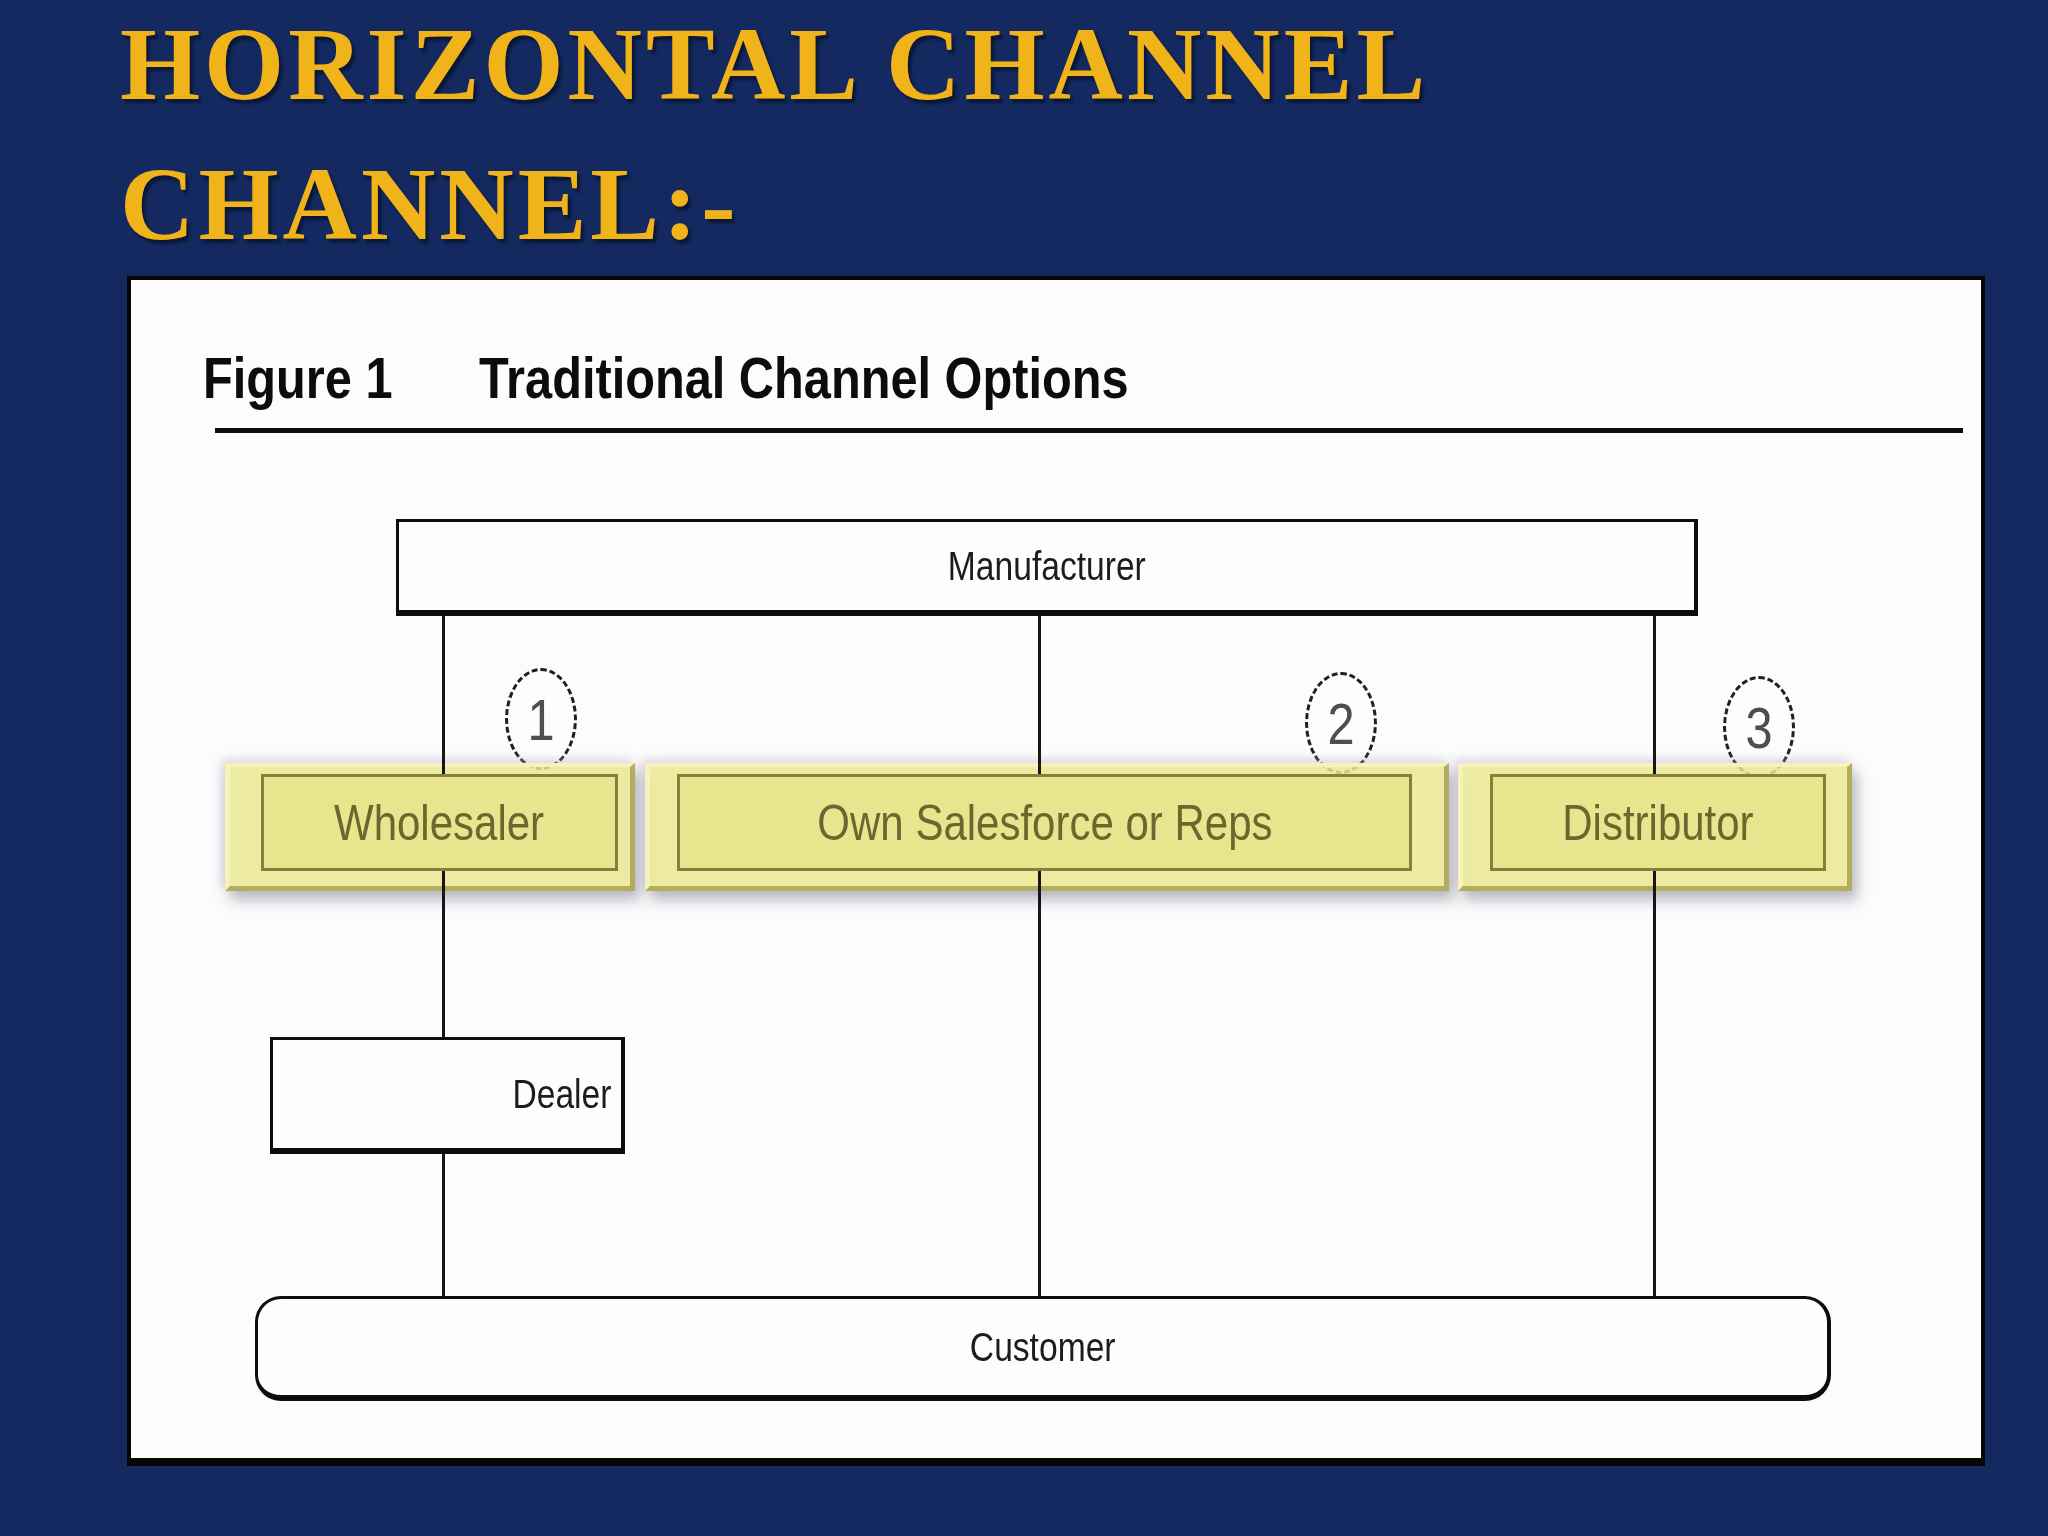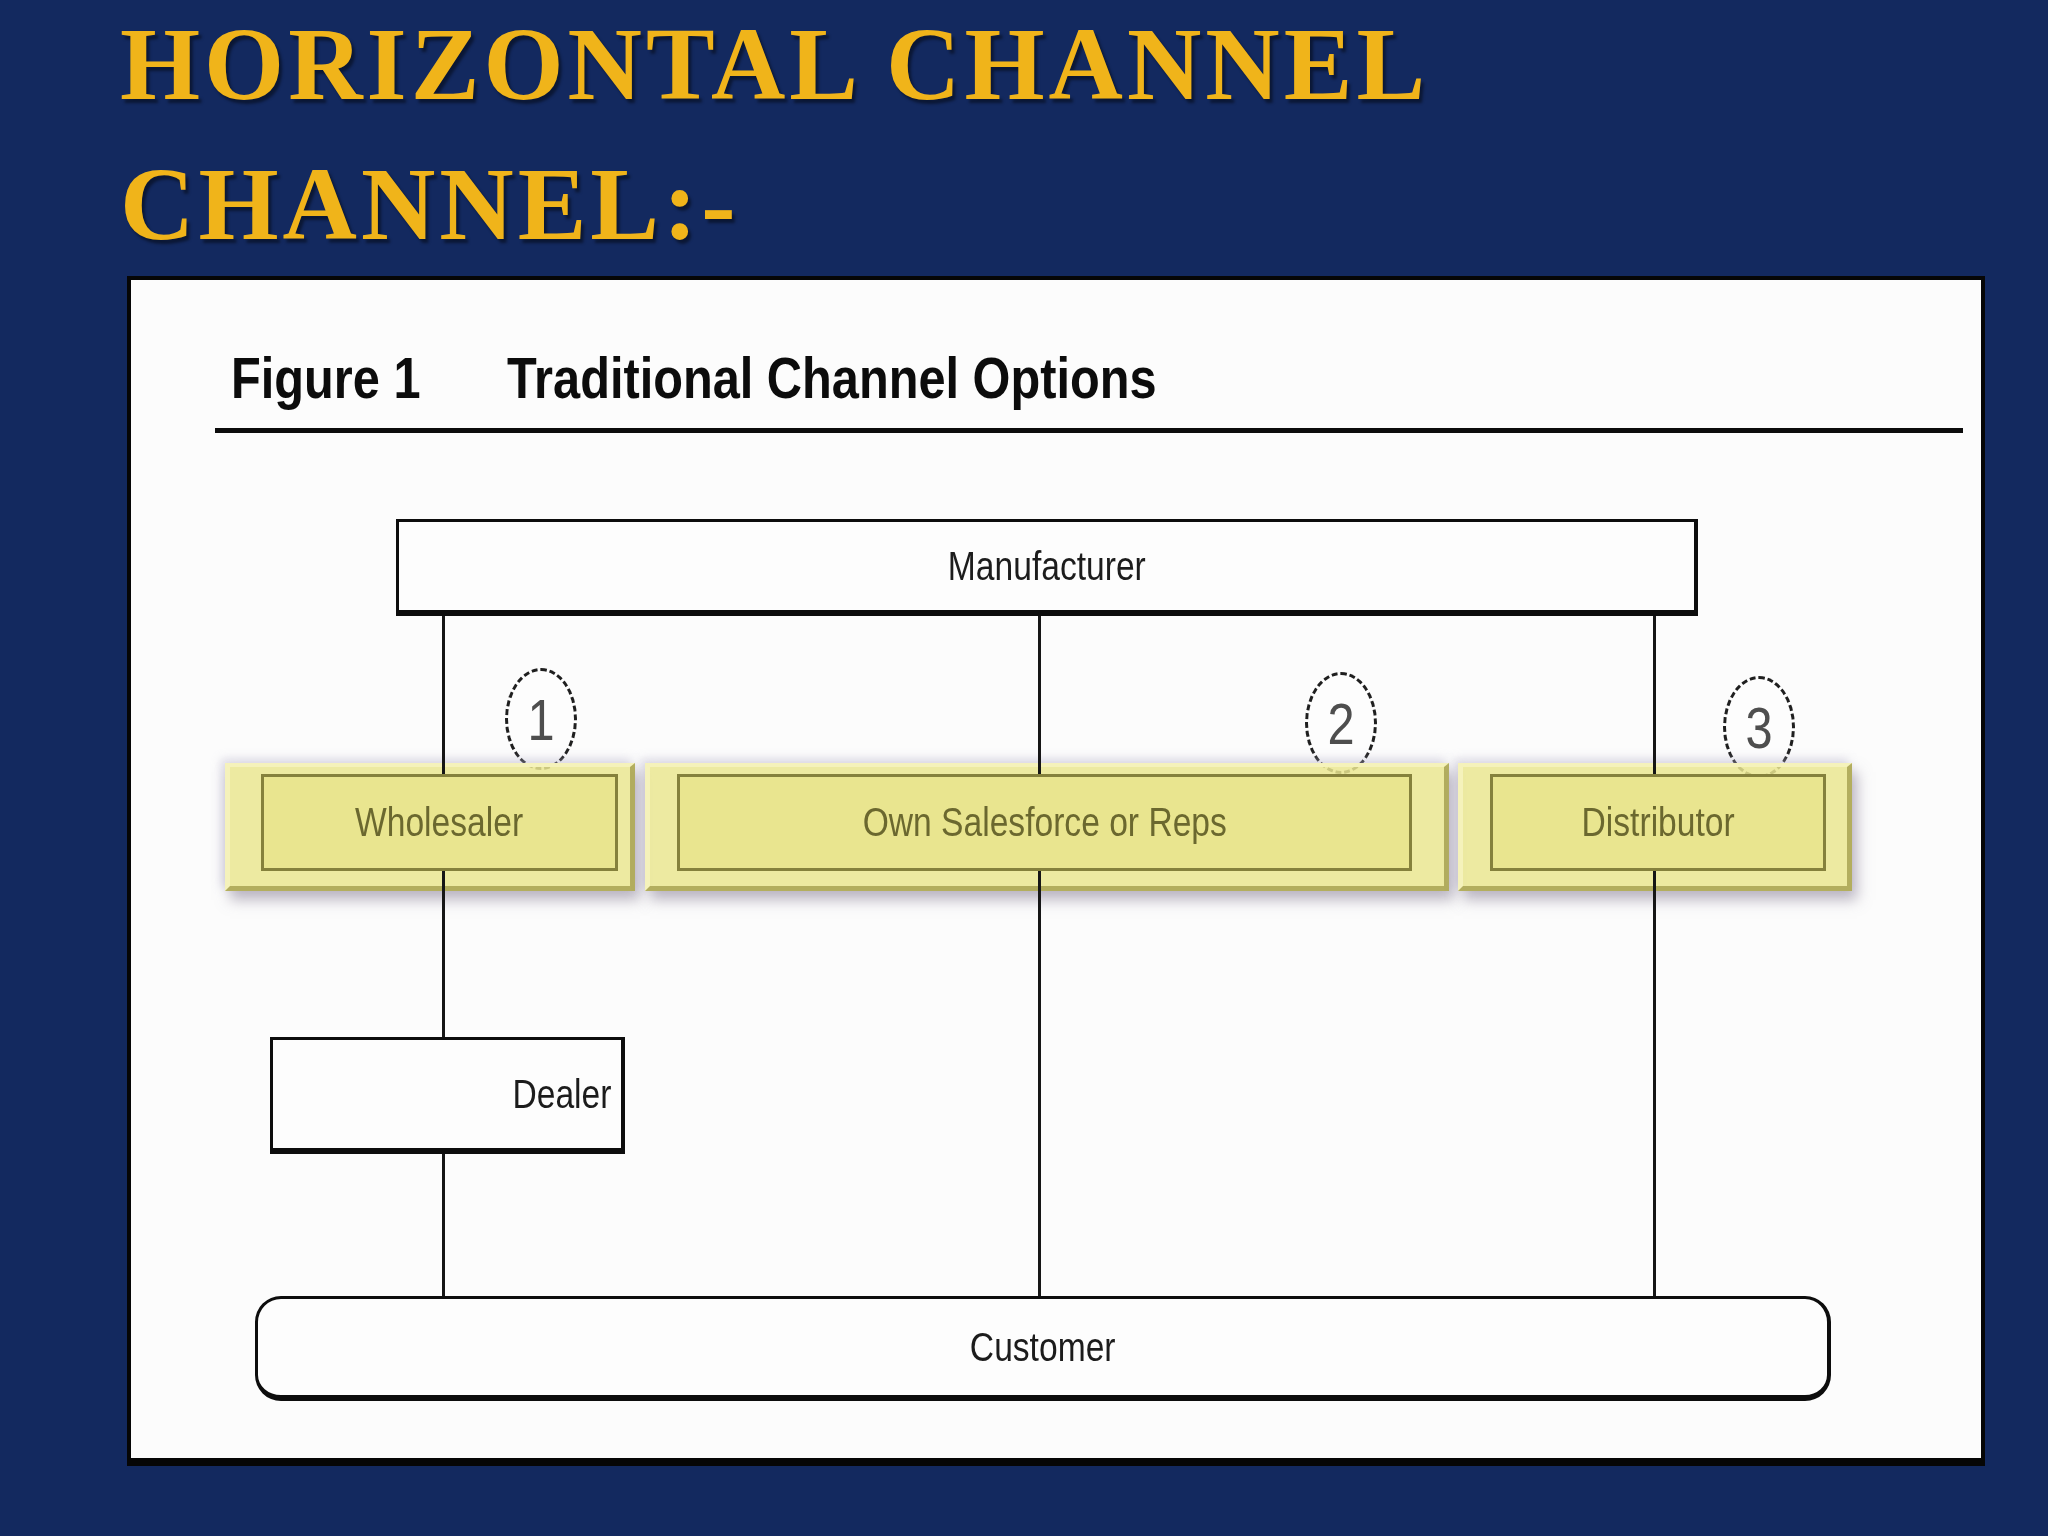--- a/index.html
+++ b/index.html
@@ -12,21 +12,21 @@
          font-size:103px;line-height:1.36;color:#f0b41a;letter-spacing:4px;
          text-shadow:3px 4px 3px rgba(0,0,0,.45);white-space:nowrap;}
 
   
   .panel{position:absolute;left:127px;top:276px;width:1858px;height:1190px;
          background:#fcfcfc;border:4px solid #060606;border-bottom-width:8px;
          box-sizing:border-box;}
 
   .cond{display:inline-block;transform:scaleX(.84);transform-origin:center center;white-space:nowrap;}
 
-  .fig-heading{position:absolute;left:100px;top:64px;display:flex;gap:50px;
+  .fig-heading{position:absolute;left:72px;top:64px;display:flex;gap:50px;
                font-weight:bold;font-size:58px;color:#0c0c0c;}
   .fig-heading .cond{transform-origin:left center;}
   .fig-rule{position:absolute;left:84px;top:148px;width:1748px;height:5px;background:#0c0c0c;}
 
   
   .node{position:absolute;background:#fdfdfd;border:3px solid #0d0d0d;
         border-bottom-width:6px;border-right-width:4px;box-sizing:border-box;
         display:flex;align-items:center;justify-content:center;
         font-size:40px;color:#1c1c1c;z-index:4;}
   .manufacturer{left:265px;top:239px;width:1302px;height:97px;}
@@ -52,21 +52,21 @@
       border-top:4px solid #f5f2bb;border-left:5px solid #f5f2bb;
       border-bottom:5px solid #b3ae5e;border-right:5px solid #b3ae5e;
       box-shadow:5px 9px 13px rgba(125,115,140,.5),-4px -4px 9px rgba(185,180,205,.45);
       box-sizing:border-box;z-index:1;}
   .hl1{left:94px;width:410px;}
   .hl2{left:514px;width:804px;}
   .hl3{left:1327px;width:394px;}
 
   .hl-inner{position:absolute;background:#e9e58f;border:3px solid #85813c;
             box-sizing:border-box;display:flex;align-items:center;justify-content:center;
-            font-size:40px;color:#6b682f;z-index:3;}
+            font-size:50px;color:#6b682f;z-index:3;}
   .hli1{left:130px;top:494px;width:357px;height:97px;}
   .hli2{left:546px;top:494px;width:735px;height:97px;}
   .hli3{left:1359px;top:494px;width:336px;height:97px;}
 </style>
 </head>
 <body>
 
 <div class="slide">
 
   <div class="title">

